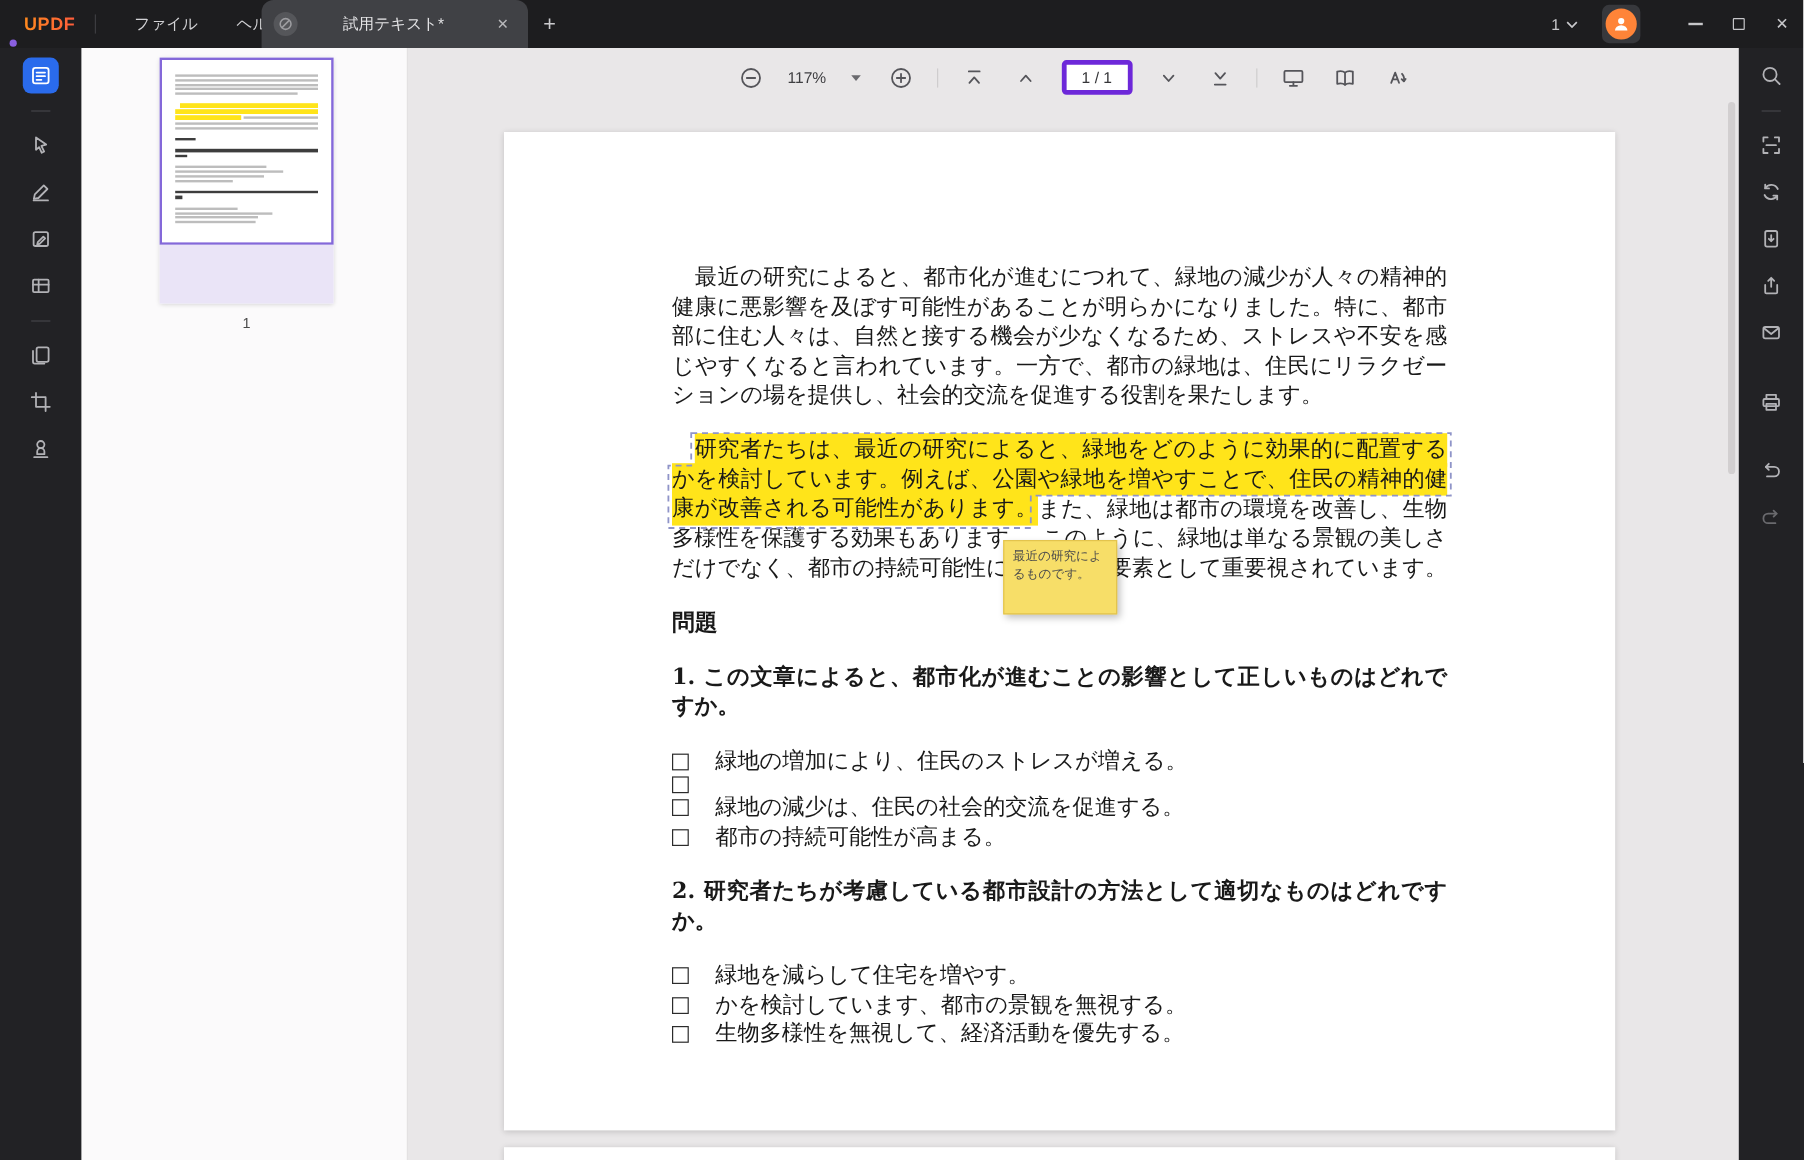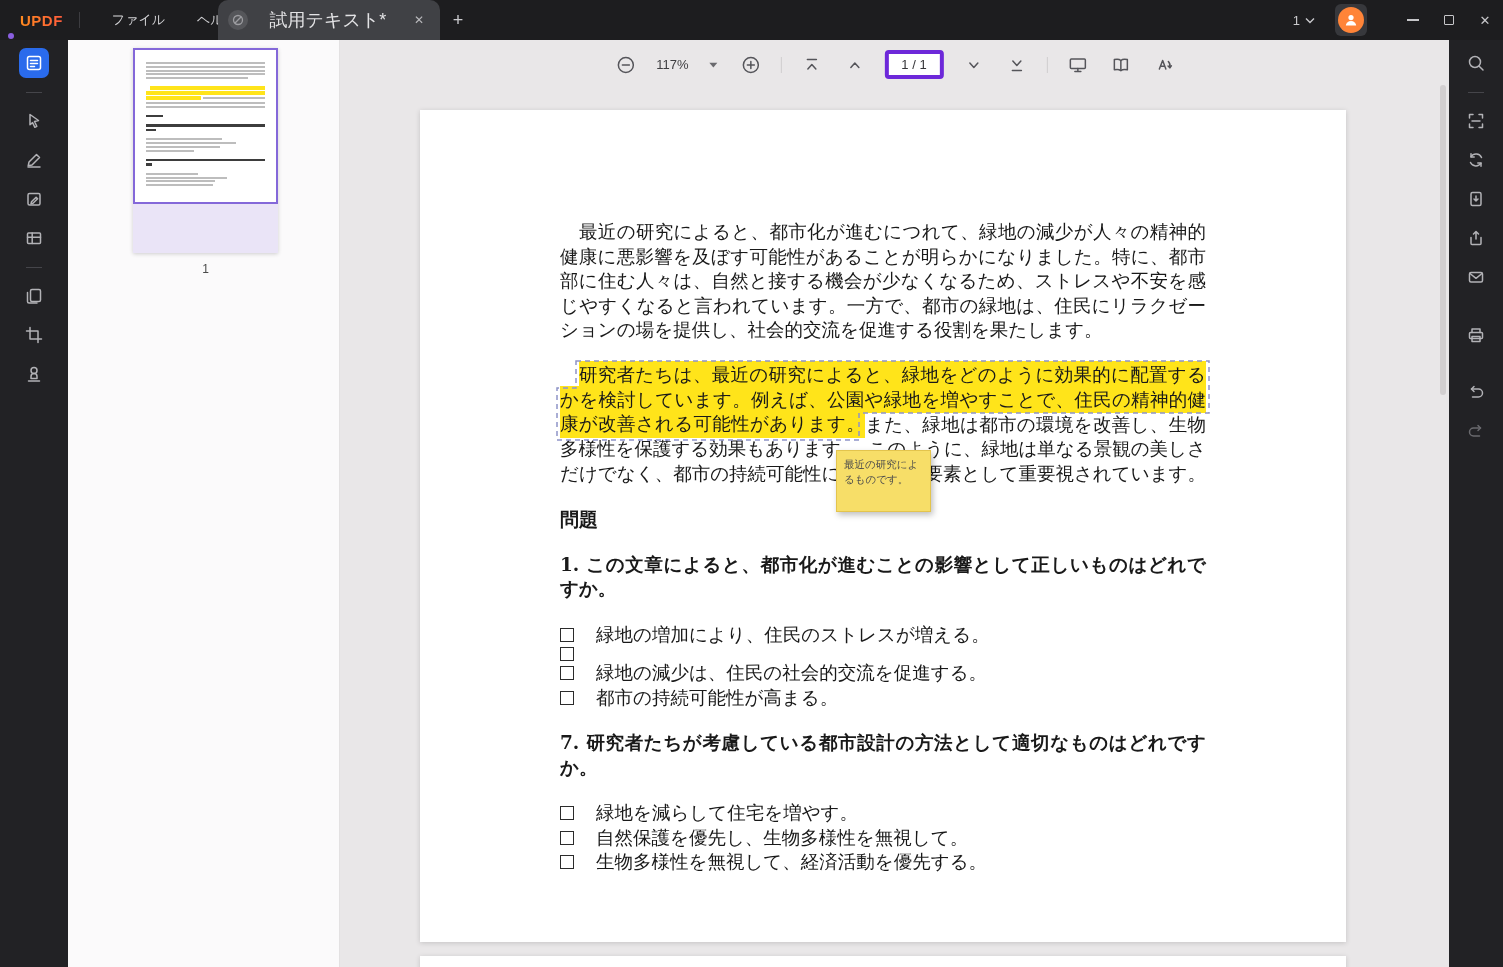--- a/index.html
+++ b/index.html
@@ -9,21 +9,21 @@
   
   .titlebar { position:absolute; top:0; left:0; right:0; height:40px; background:#1d1d1f; display:flex; align-items:center; z-index:10; }
   .logo { margin-left:20px; font-weight:bold; font-size:15px; letter-spacing:.5px;
           background:linear-gradient(90deg,#ff8a1e,#ff5c3c); -webkit-background-clip:text; background-clip:text; color:transparent;text-align:right; }
   .tb-sep { width:1px; height:16px; background:#3c3c40; margin:0 16px; }
   .menu-item { color:#d2d2d5; font-size:13px; padding:0 16px; cursor:default; white-space:nowrap; }
   .help-dot { display:inline-block; width:5px; height:5px; border-radius:50%; background:#ff7a2f; vertical-align:top; margin-left:2px; margin-top:1px; }
   .tab { position:absolute; left:218px; top:0; width:222px; height:40px; background:#404145; border-radius:10px 10px 0 0;
          display:flex; align-items:center; padding:0 10px; }
   .tab-badge { width:20px; height:20px; border-radius:50%; background:#55565a; display:flex; align-items:center; justify-content:center; flex:0 0 auto; }
-  .tab-title { flex:1; text-align:center; color:#e3e3e5; font-size:18px; white-space:nowrap; overflow:hidden; }
+  .tab-title { flex:1; text-align:center; color:#e3e3e5; font-size:13px; white-space:nowrap; overflow:hidden; }
   .tab-close { color:#b9b9bc; font-size:12px; padding:2px 6px; cursor:default; }
   .newtab { position:absolute; left:446px; top:8px; width:24px; height:24px; color:#cbcbce; font-size:18px; display:flex; align-items:center; justify-content:center; }
   .tb-right { margin-left:auto; display:flex; align-items:center; height:40px; }
   .doc-switch { color:#c9c9cc; font-size:13px; display:flex; align-items:center; gap:5px; margin-right:20px; }
   .avatar-btn { width:32px; height:32px; border-radius:6px; background:#37383c; display:flex; align-items:center; justify-content:center; margin-right:28px; }
   .avatar { width:26px; height:26px; border-radius:50%; background:#ff8438; display:flex; align-items:center; justify-content:center; }
   .winbtn { width:36px; height:40px; display:flex; align-items:center; justify-content:center; color:#c6c6c9; font-size:13px; }
   .min-glyph { width:12px; height:1.5px; background:#c6c6c9; }
   .max-glyph { width:10px; height:10px; border:1.5px solid #c6c6c9; border-radius:1px; }
   .notif-dot { position:absolute; left:8px; top:33px; width:6px; height:6px; border-radius:50%; background:#8a5fe0; z-index:12; }
@@ -335,32 +335,32 @@
               <span class="cbx"></span>
               <span>緑地の減少は、住民の社会的交流を促進する。</span>
             </div>
           <div class="oline">
               <span class="cbx"></span>
               <span>都市の持続可能性が高まる。</span>
             </div>
         </div>
 
         <div class="para bold">
-          <div class="jline">7.  研究者たちが考慮している都市設計の方法として適切なものはどれです</div>
+          <div class="jline">2.  研究者たちが考慮している都市設計の方法として適切なものはどれです</div>
           <div>か。</div>
         </div>
 
         <div class="para">
           <div class="oline">
               <span class="cbx"></span>
               <span>緑地を減らして住宅を増やす。</span>
             </div>
           <div class="oline">
               <span class="cbx"></span>
-              <span>自然保護を優先し、生物多様性を無視して。</span>
+              <span>かを検討しています、都市の景観を無視する。</span>
             </div>
           <div class="oline">
               <span class="cbx"></span>
               <span>生物多様性を無視して、経済活動を優先する。</span>
             </div>
         </div>
       </div>
 
       <svg class="sel-outline" width="926" height="832" viewBox="0 0 926 832">
         <path d="M156 251 H789 V303 H439 V330 H137 V278 H156 Z" fill="none" stroke="#8f94c8" stroke-width="1.5" stroke-dasharray="5 4"></path>

